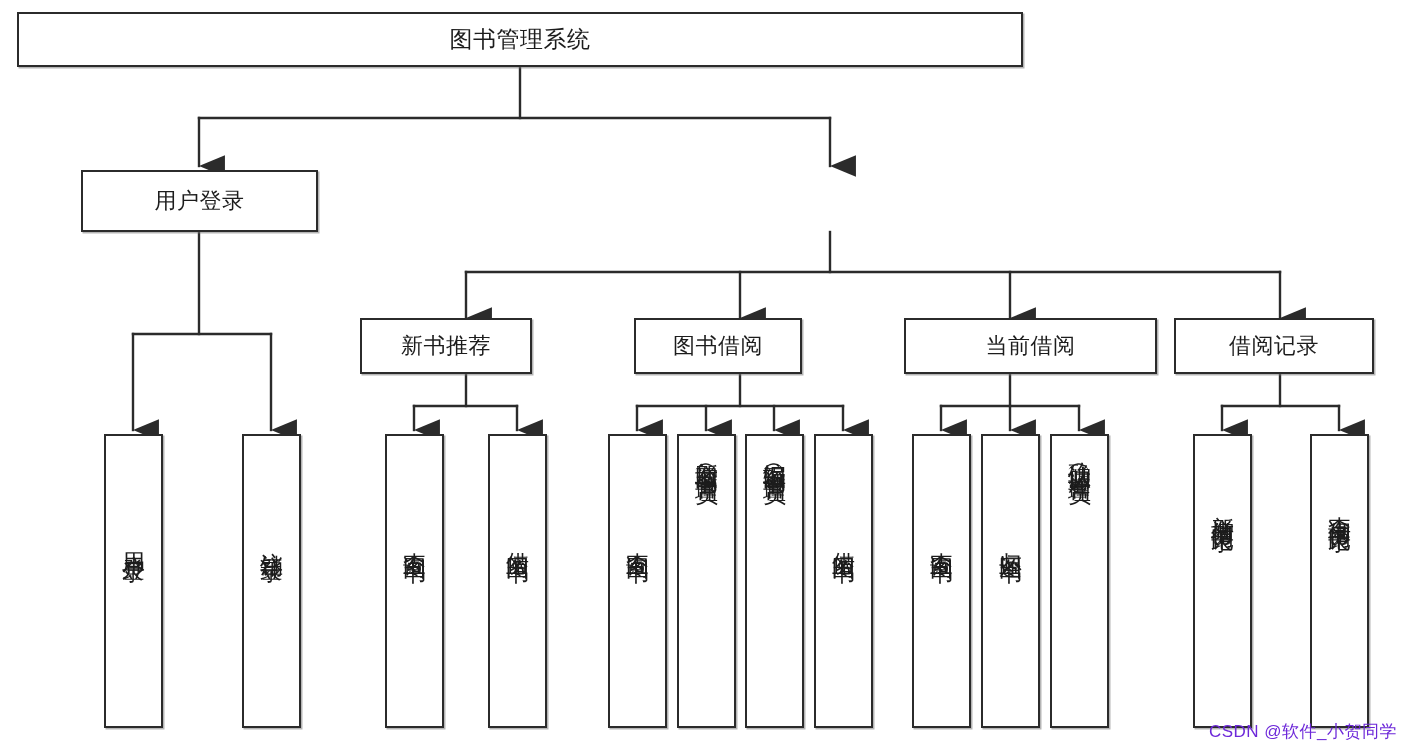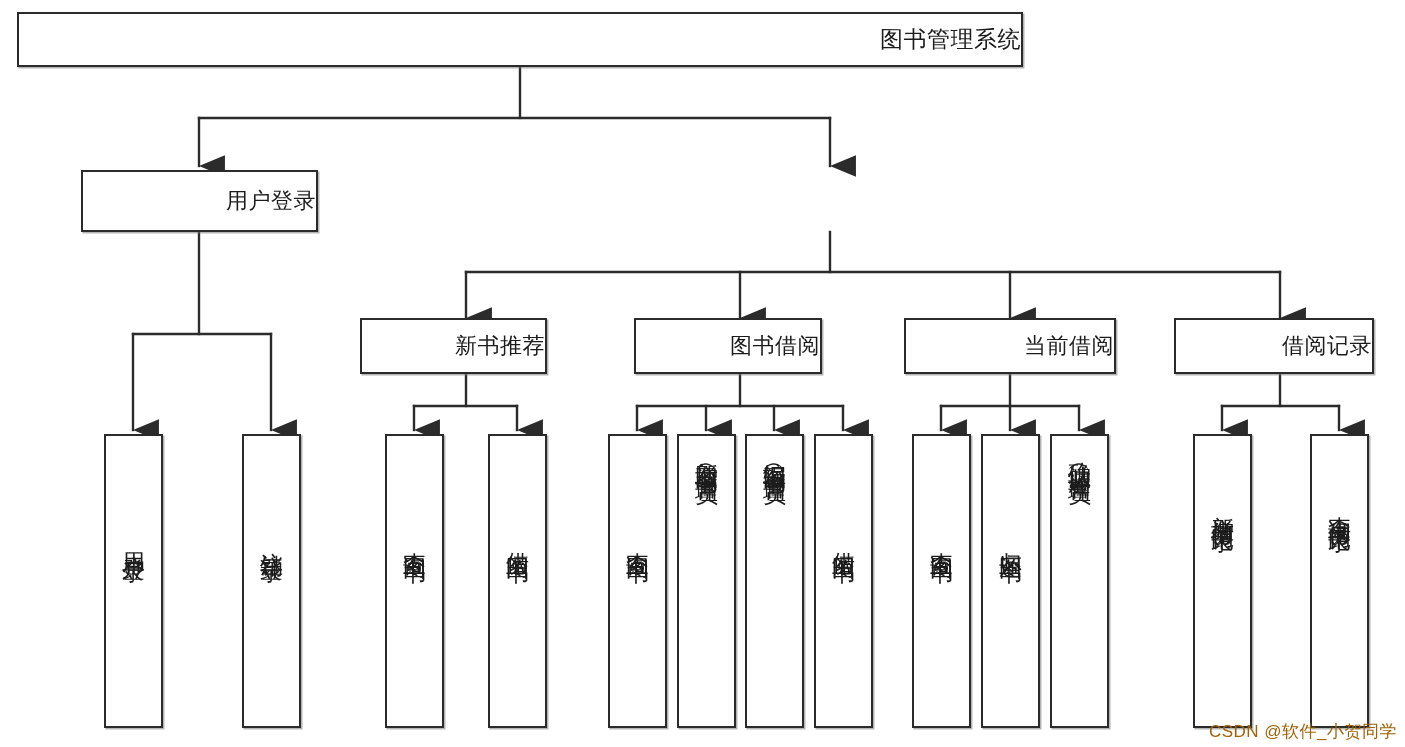--- a/index.html
+++ b/index.html
@@ -26,21 +26,21 @@
     height: 747px;
     pointer-events: none;
   }
   .node {
     position: absolute;
     box-sizing: border-box;
     border: 2px solid #2b2b2b;
     background: #ffffff;
     display: flex;
     align-items: center;
-    justify-content: flex-end;
+    justify-content: center;
     color: #1c1c1c;
     box-shadow: 1.5px 1.5px 0 rgba(120,120,120,0.55);
   }
   .node .label {
     display: block;
     text-align: center;
     line-height: 1.08;
     letter-spacing: 0.5px;
   }
   
@@ -73,21 +73,21 @@
     margin-top: 56px;
   }
   .node.vert.low-text .label {
     margin-top: 92px;
   }
   #watermark {
     position: absolute;
     right: 8px;
     bottom: 4px;
     font-size: 17px;
-    color: #a16207;
+    color: #6d28d9;
     letter-spacing: 0.5px;
     white-space: nowrap;
     font-family: "Liberation Sans", "DejaVu Sans", sans-serif;
   }
 </style>
 </head>
 <body>
 
 <div id="diagram-root">
 
@@ -146,29 +146,29 @@
 
   <div class="node horiz" id="node-root" style="left:17px; top:12px; width:1006px; height:55px;">
     <span class="label">图书管理系统</span>
   </div>
 
   <div class="node horiz" style="left:81px; top:170px; width:237px; height:62px;">
     <span class="label">用户登录</span>
   </div>
 
 
-  <div class="node horiz" style="left:360px; top:318px; width:187px; height:56px;font-family:Liberation Serif, serif;">
+  <div class="node horiz" style="left:360px; top:318px; width:172px; height:56px;font-family:Liberation Serif, serif;">
     <span class="label">新书推荐</span>
   </div>
 
-  <div class="node horiz" style="left:634px; top:318px; width:188px; height:56px;">
+  <div class="node horiz" style="left:634px; top:318px; width:168px; height:56px;">
     <span class="label">图书借阅</span>
   </div>
 
-  <div class="node horiz" style="left:904px; top:318px; width:212px; height:56px;">
+  <div class="node horiz" style="left:904px; top:318px; width:253px; height:56px;">
     <span class="label">当前借阅</span>
   </div>
 
   <div class="node horiz" style="left:1174px; top:318px; width:200px; height:56px;">
     <span class="label">借阅记录</span>
   </div>
 
   <div class="node vert low-text" style="left:104px; top:434px; width:59px; height:294px;">
     <span class="label">用户登录</span>
   </div>

